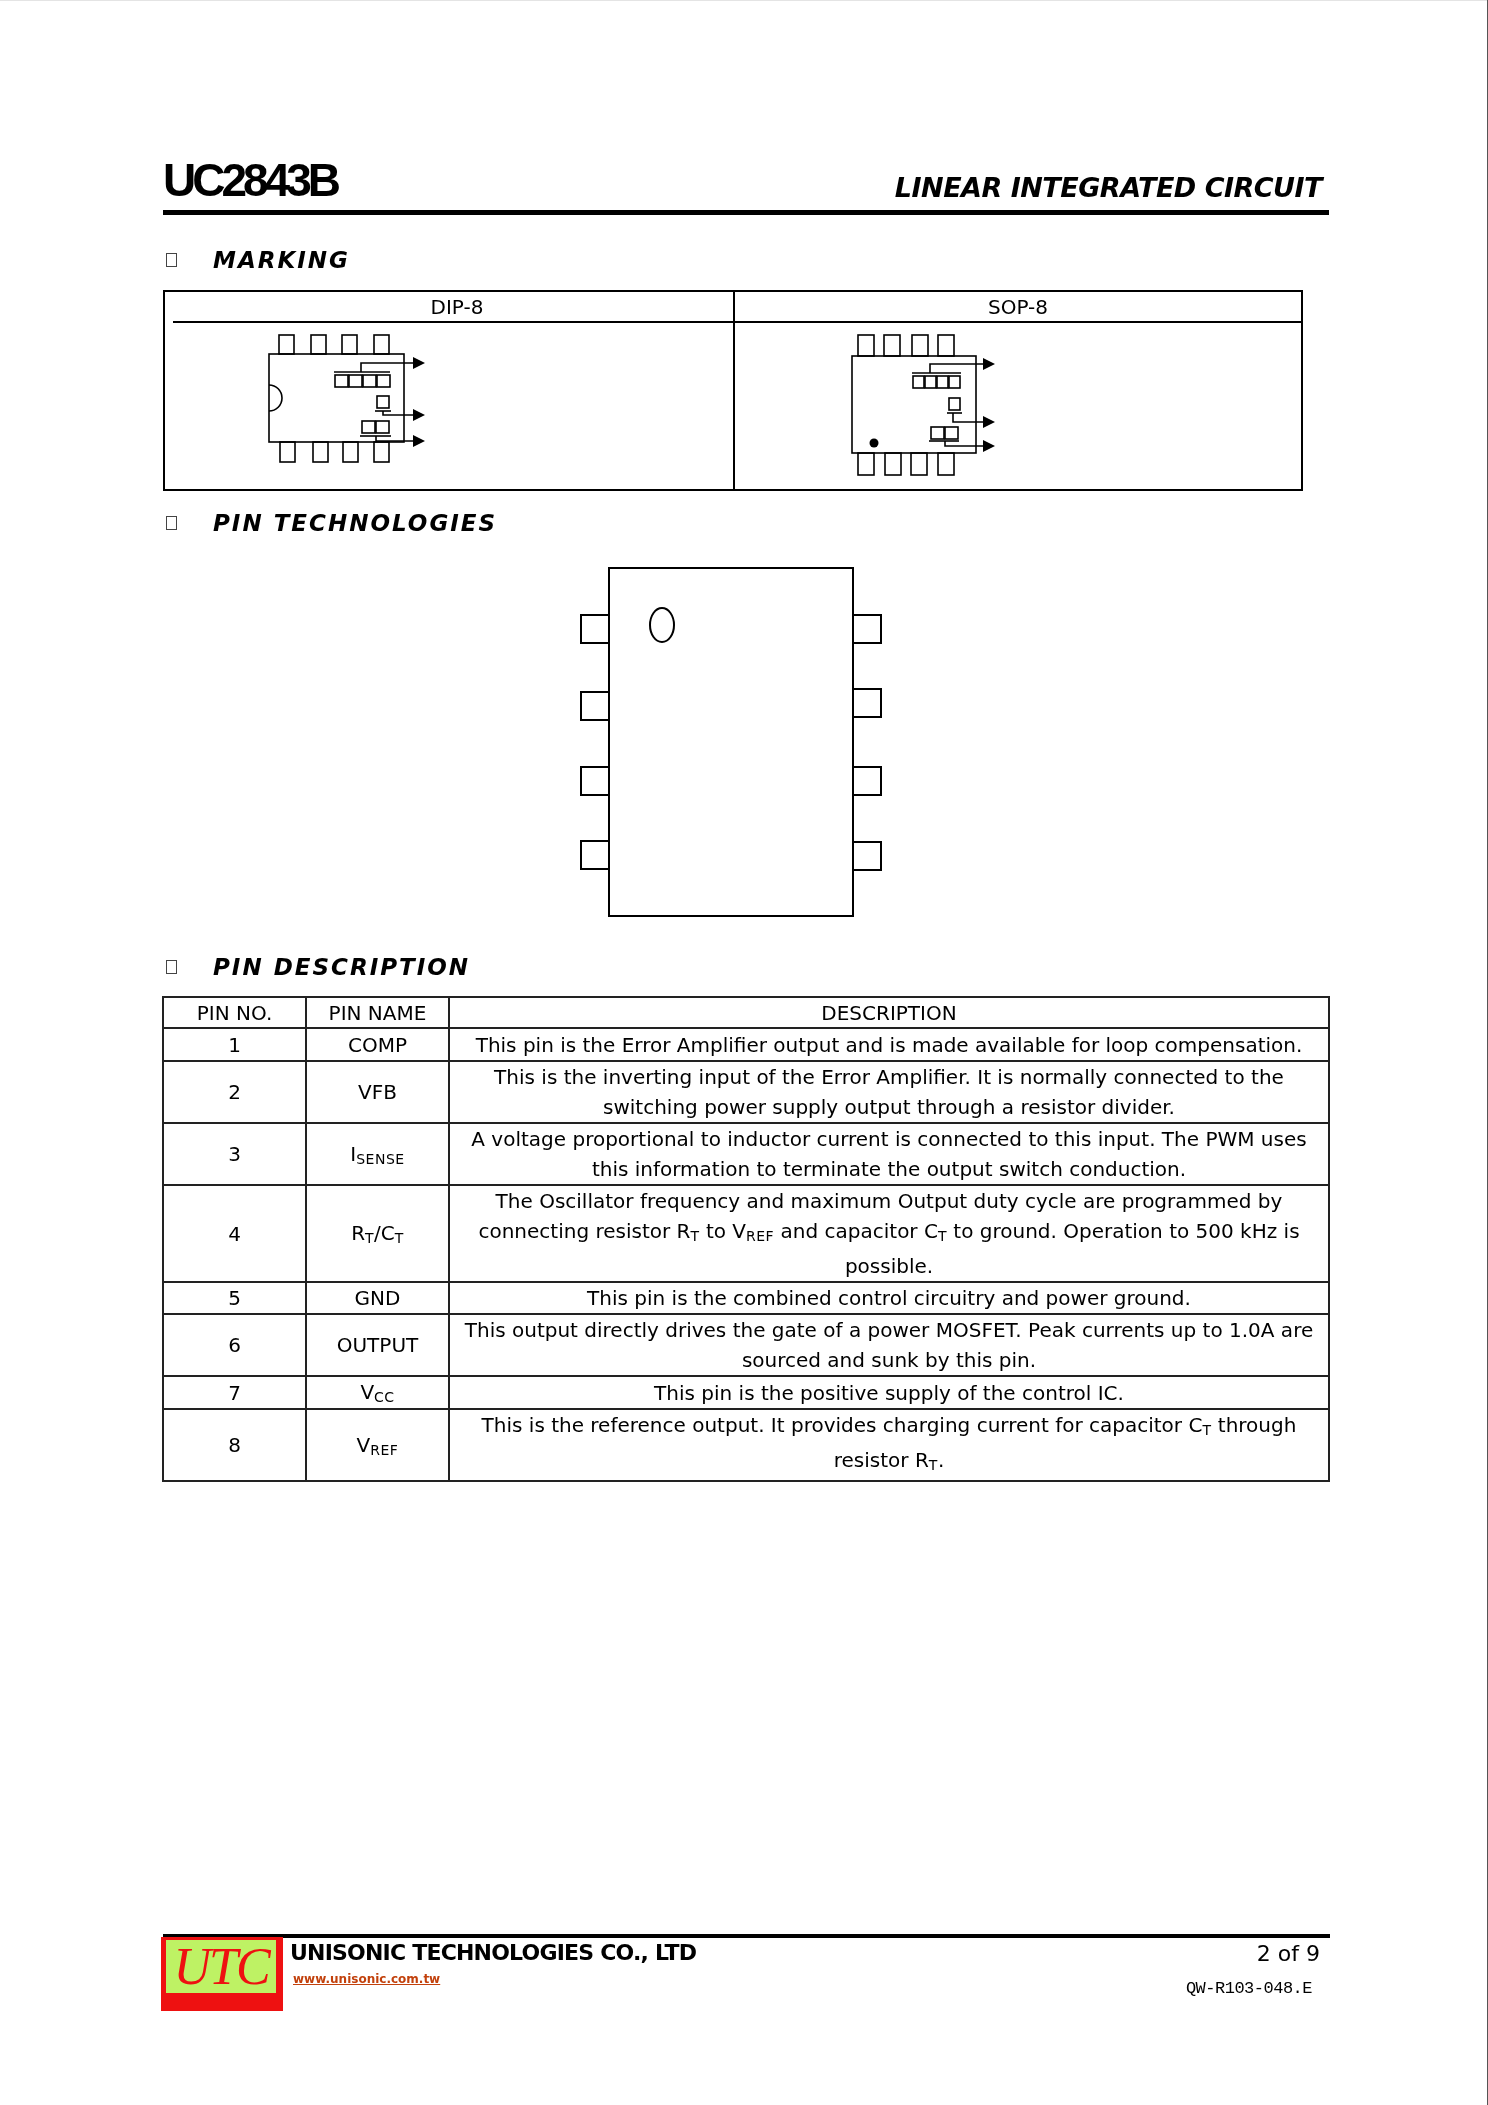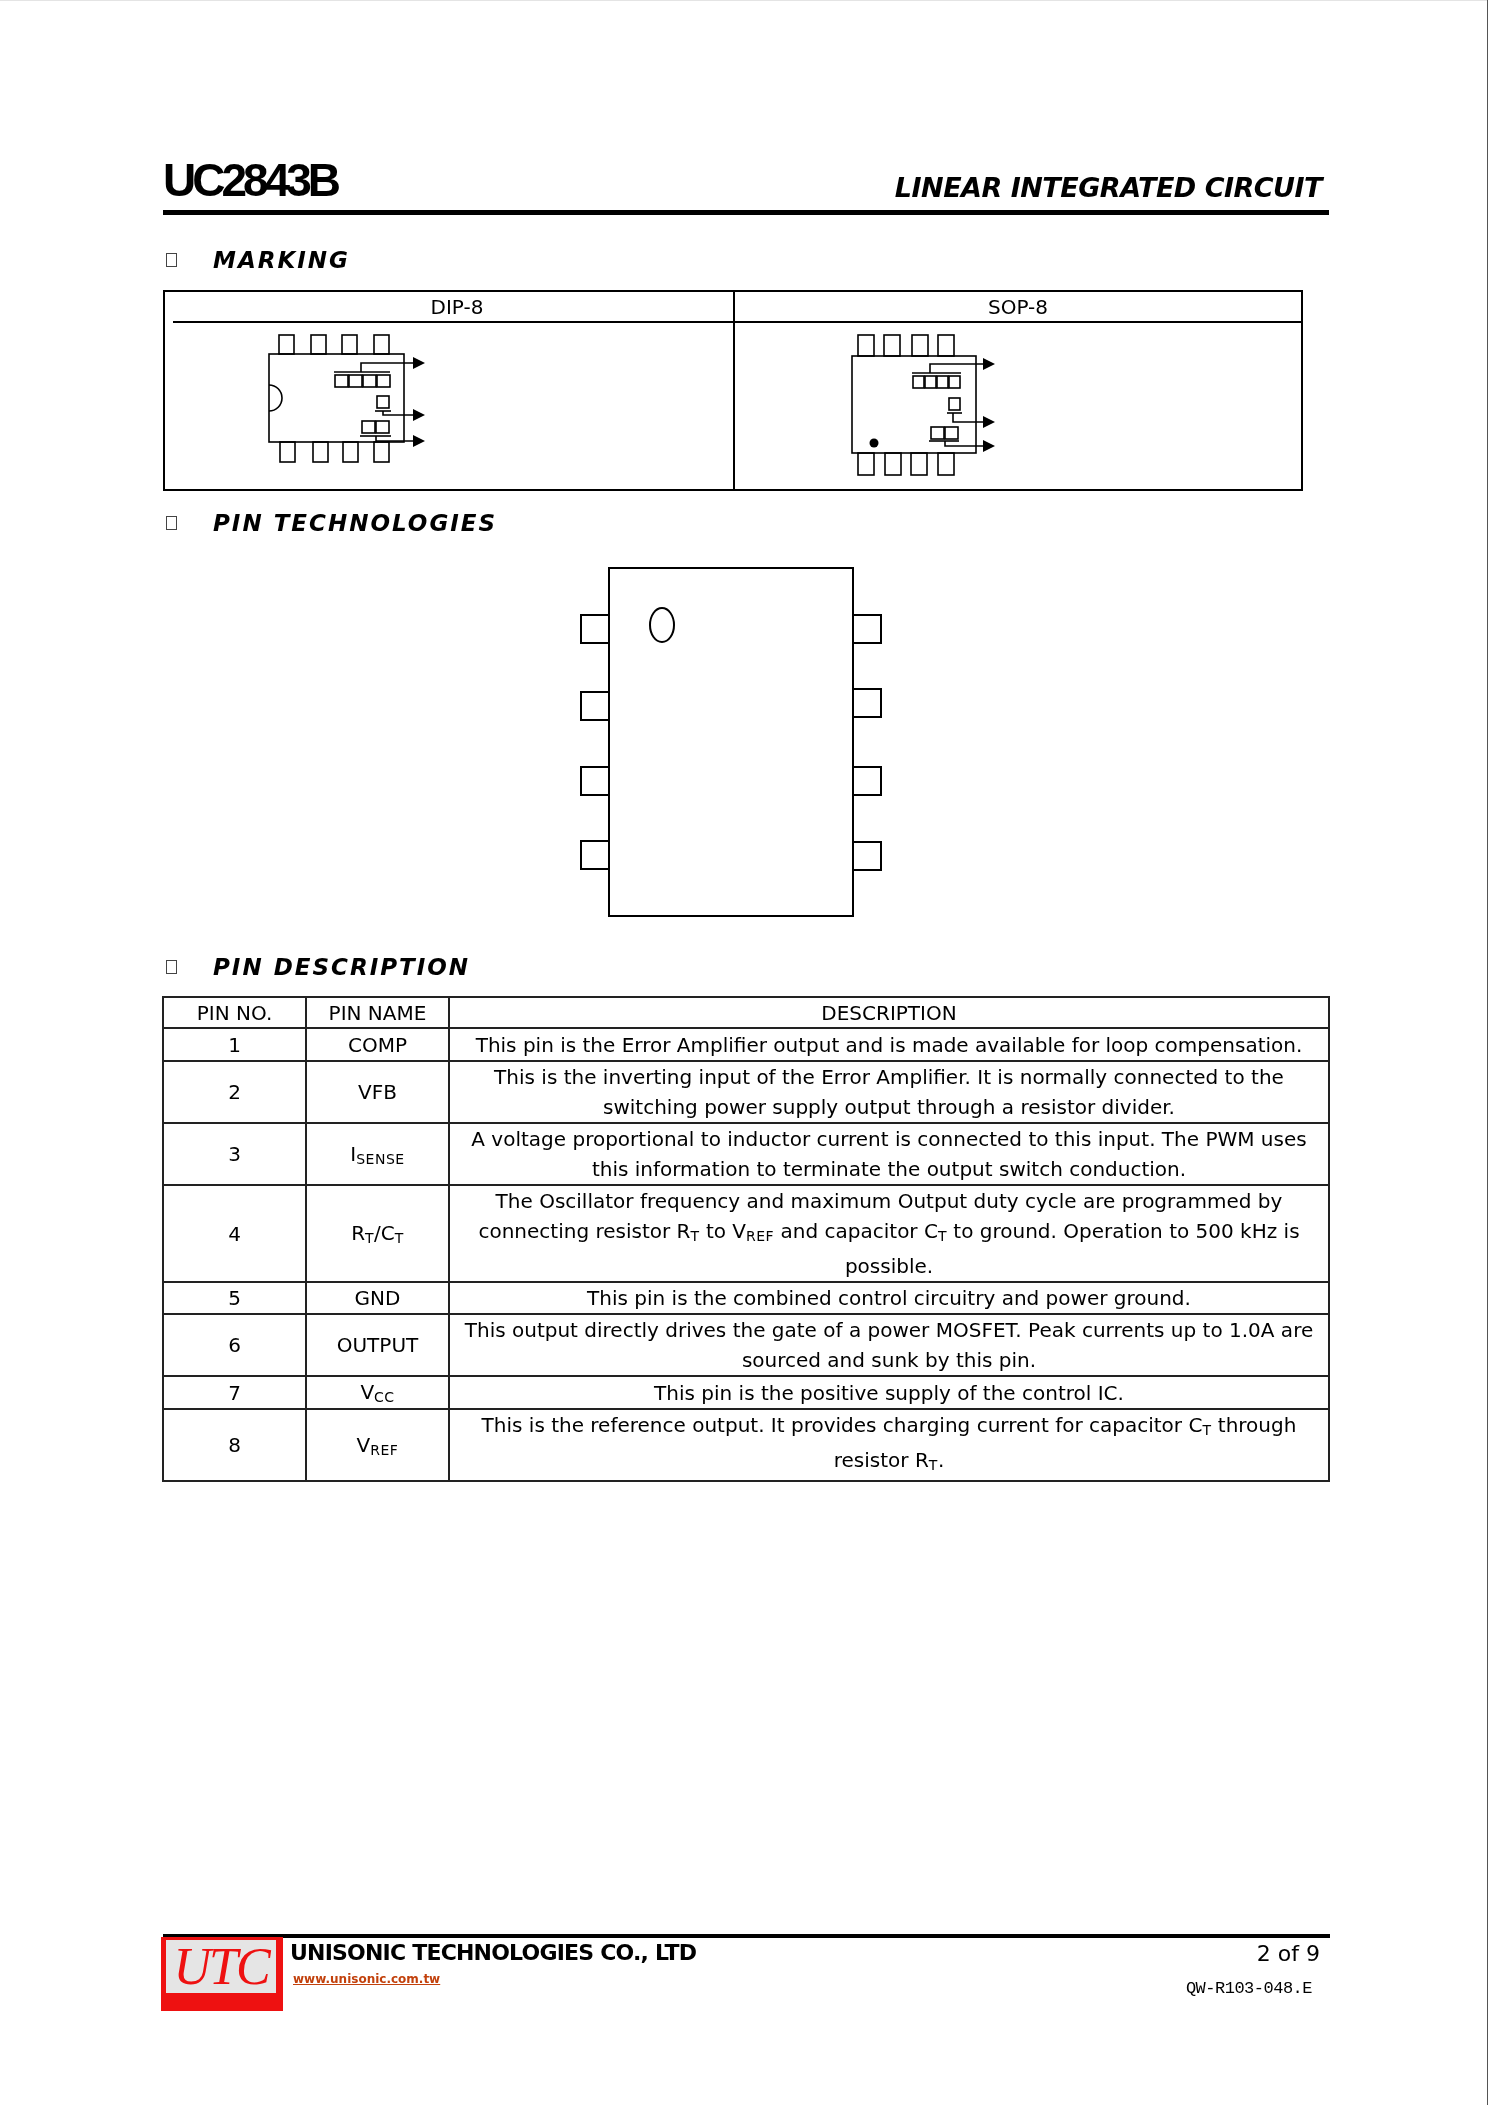--- a/index.html
+++ b/index.html
@@ -22,21 +22,21 @@
 
   .pin-table { left:162px; top:996px; border-collapse:collapse; font-family:"DejaVu Sans", sans-serif; font-size:20px; }
   .pin-table td, .pin-table th { border:2px solid #222; padding:0 4px; font-weight:normal; vertical-align:middle; }
   .pin-table th { height:29px; }
   .pin-table td.c { text-align:center; }
   .pin-table td.d { line-height:30px; text-align:center; }
   .pin-table sub { font-size:14px; vertical-align:-3px; letter-spacing:0.5px; }
 
   .footer-rule { left:163px; top:1934px; width:1167px; height:4px; background:#000; }
   .utc-logo { left:161px; top:1937px; width:122px; height:74px; background:#ee1111; }
-  .utc-logo .inner { position:absolute; left:5px; top:3px; width:110px; height:53px; background:#e5e5e5; display:flex; align-items:center; justify-content:center; font-family:"Liberation Serif", serif; font-style:italic; font-size:52px; color:#ee1111; letter-spacing:-2px; }
+  .utc-logo .inner { position:absolute; left:5px; top:3px; width:110px; height:53px; background:#bef264; display:flex; align-items:center; justify-content:center; font-family:"Liberation Serif", serif; font-style:italic; font-size:52px; color:#ee1111; letter-spacing:-2px; }
   .company { left:290px; top:1940px; font-family:"DejaVu Sans", sans-serif; font-weight:bold; font-size:22px; letter-spacing:-0.8px; }
   .website { left:293px; top:1972px; font-family:"DejaVu Sans", sans-serif; font-weight:bold; font-size:12px; color:#c2410c; text-decoration:underline; }
   .page-num { right:168px; top:1941px; font-size:22px; }
   .doc-code { right:176px; top:1979px; font-size:17px; letter-spacing:-0.5px;font-family:Liberation Mono, monospace; }
 </style>
 </head>
 <body>
 
 <div class="top-edge"></div>
 <div class="right-edge"></div>

